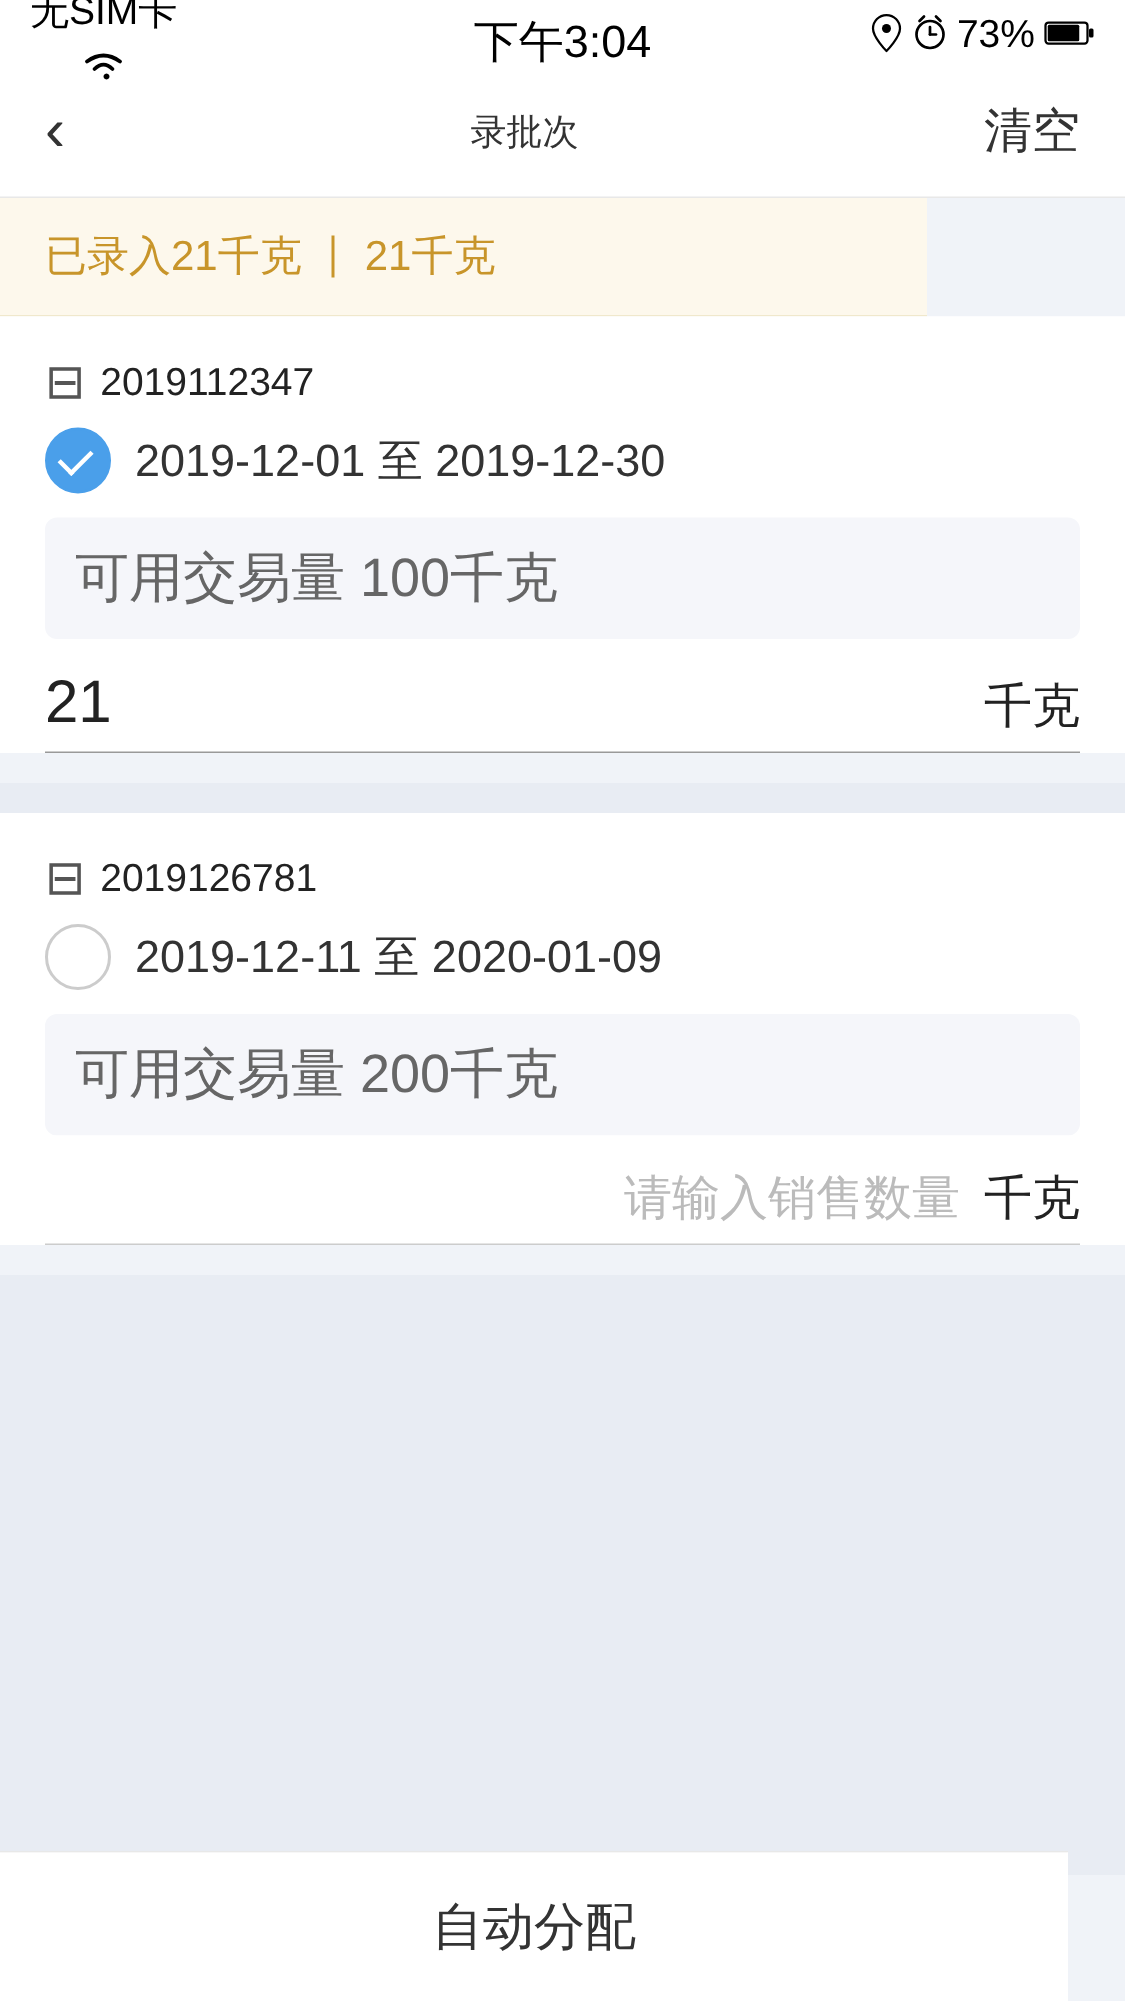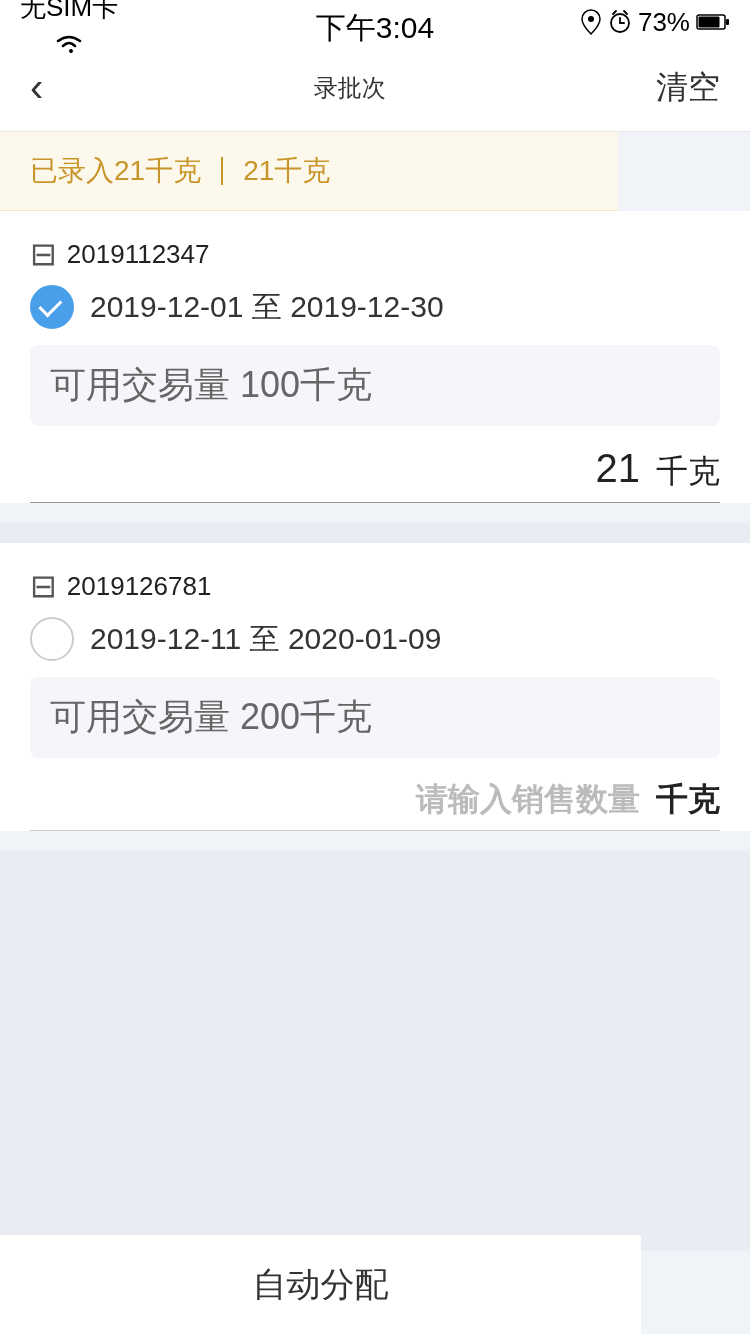--- a/index.html
+++ b/index.html
@@ -167,21 +167,21 @@
     }
     .batch-avail-text {
       font-size: 36px;
       color: #666;
     }
 
     
     .quantity-row {
       display: flex;
       align-items: baseline;
-      justify-content: flex-end;
+      justify-content: space-between;
       padding: 20px 30px 0 30px;
       background: #fff;
       gap: 16px;
     }
     .quantity-value {
       font-size: 40px;
       color: #222;
       font-weight: 400;
     }
     .quantity-unit {
@@ -207,21 +207,20 @@
     }
 
     
     .input-row {
       display: flex;
       align-items: flex-end;
       justify-content: flex-end;
       padding: 20px 30px 0 30px;
       background: #fff;
       gap: 16px;
-      font-weight: bold;
     }
     .input-placeholder {
       font-size: 32px;
       color: #bbb;
     }
     .input-unit {
       font-size: 32px;
       color: #222;
     }
     .input-underline {
@@ -234,21 +233,21 @@
     .gray-area {
       flex: 1;
       background: #e8ecf3;
       min-height: 400px;
     }
 
     
     .bottom-bar {
       position: fixed;
       bottom: 0;
-      width: 641px;
+      width: 712px;
       height: 100px;
       display: flex;
       align-items: stretch;
       background: #fff;
       border-top: 1px solid #e8e8e8;
     }
     .btn-auto {
       flex: 1;
       display: flex;
       align-items: center;

